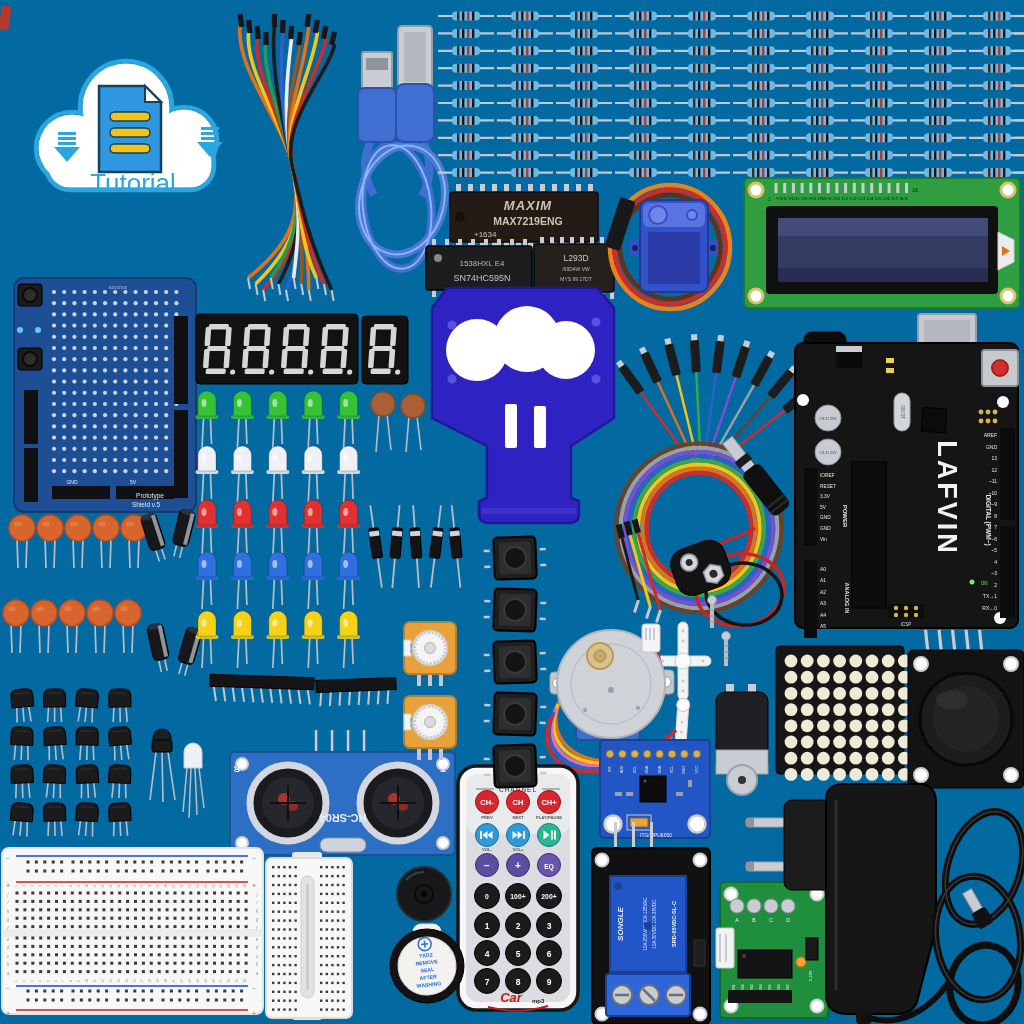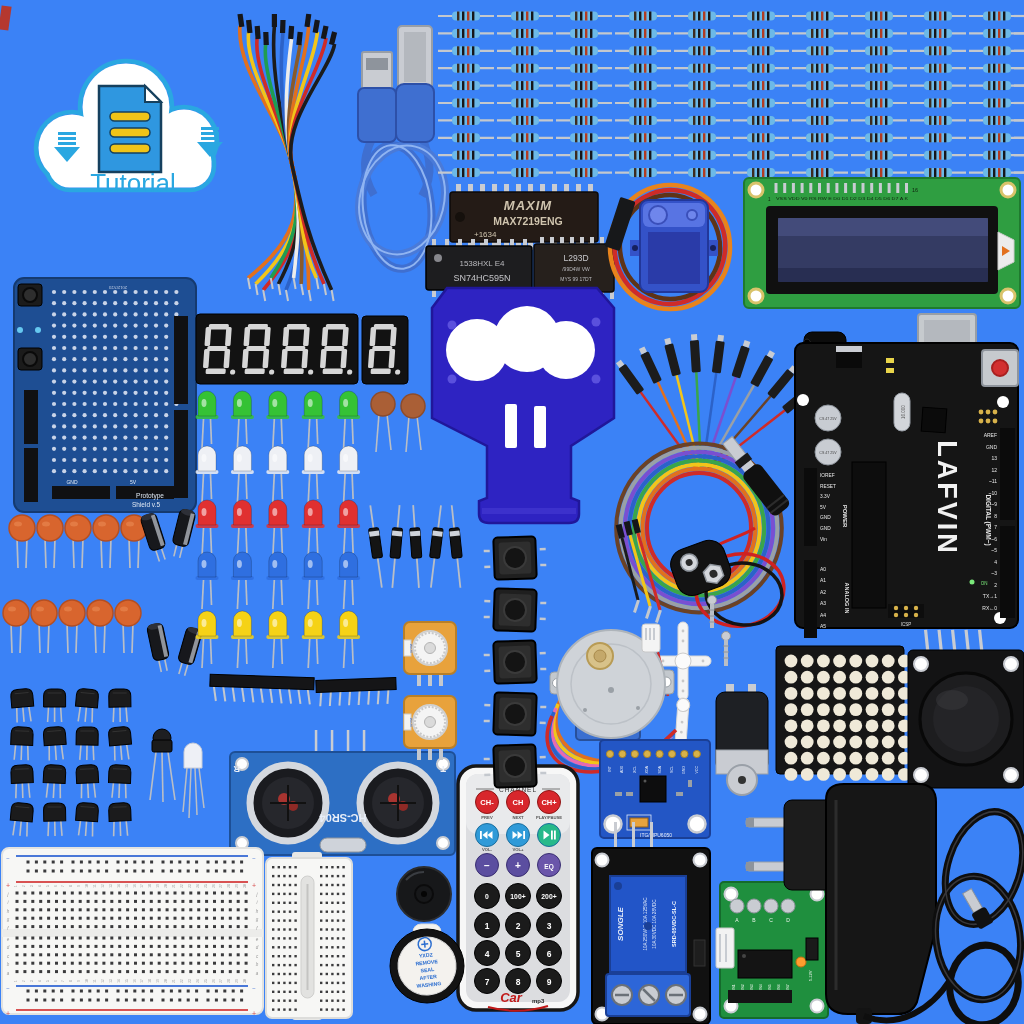--- a/index.html
+++ b/index.html
@@ -1,16 +1,16 @@
 <!DOCTYPE html>
 <html><head>
 <meta charset="utf-8">
 <style>
   html,body{margin:0;padding:0;background:#fff;}
-  .canvas{position:relative;width:1024px;height:1024px;background:#3b82f6;overflow:hidden;}
+  .canvas{position:relative;width:1024px;height:1024px;background:#0369a1;overflow:hidden;}
   svg text{font-family:"Liberation Sans","DejaVu Sans",sans-serif;}
   .it{font-style:italic;}
   .b{font-weight:bold;}
 </style>
 </head>
 <body>
 
 <div class="canvas">
 <svg width="1024" height="1024" viewBox="0 0 1024 1024">
 

